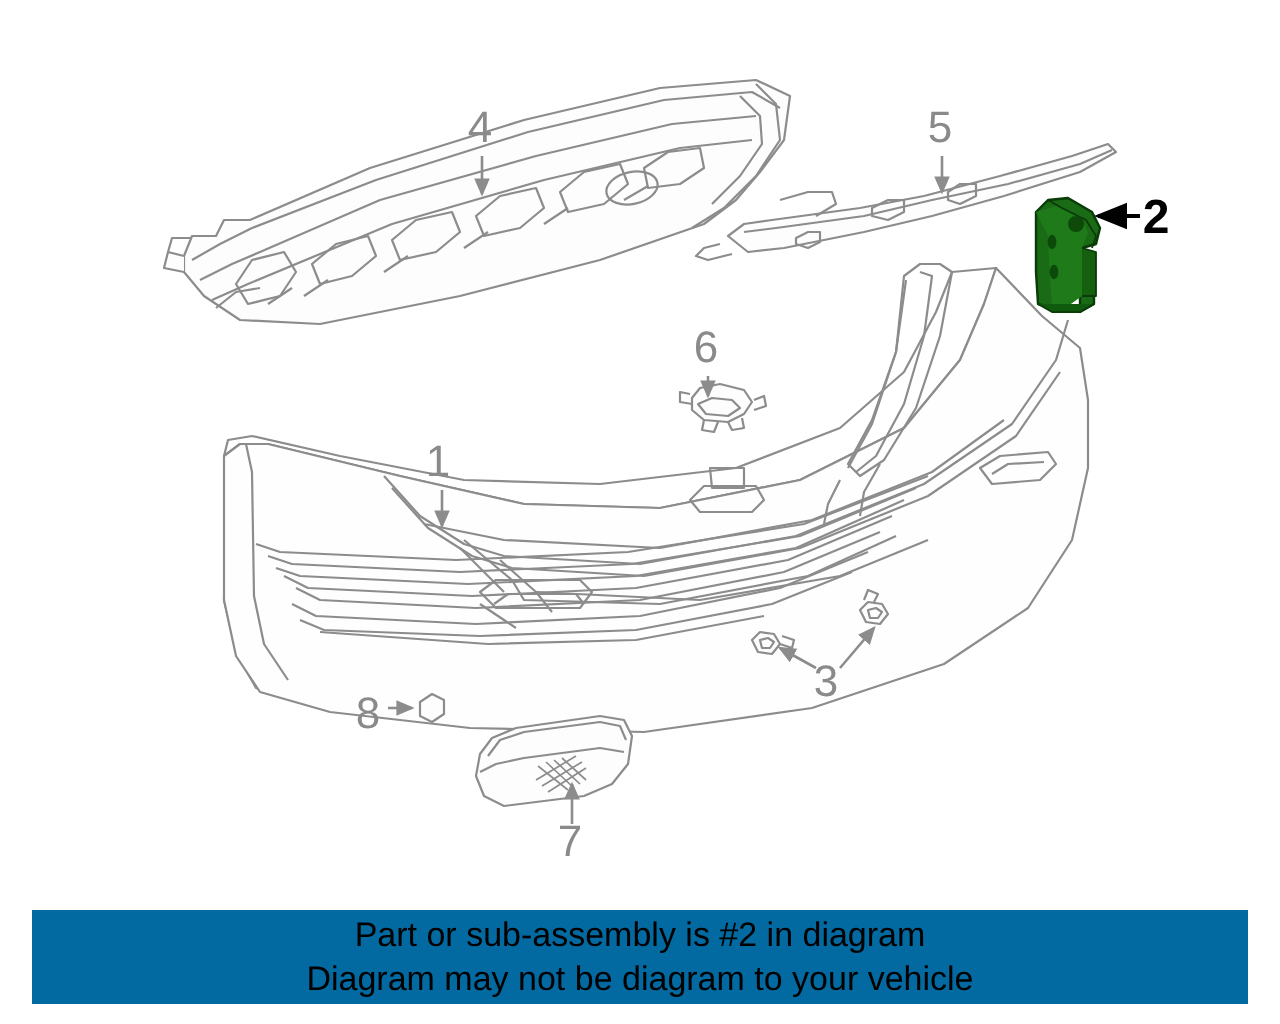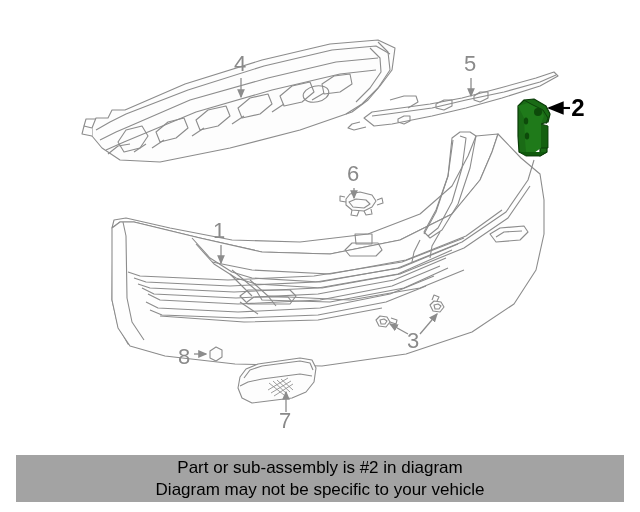--- a/index.html
+++ b/index.html
@@ -27,21 +27,21 @@
     width: 640px;
     height: 512px;
     display: block;
   }
   .note-banner {
     position: absolute;
     left: 16px;
     top: 455px;
     width: 608px;
     height: 47px;
-    background: #a3a3a3;
+    background: #0369a1;
     color: #000000;
     text-align: center;
     line-height: 22px;
     padding-top: 2px;
     box-sizing: border-box;
     font-size: 17px;
     font-family: "Liberation Sans", sans-serif;
   }
   .note-line { display: block; white-space: nowrap; }
 </style>
@@ -221,16 +221,16 @@
       <text x="470" y="65">5</text>
       <text x="353" y="175">6</text>
       <text x="285" y="422">7</text>
       <text x="184" y="358">8</text>
       <text x="578" y="110" fill="#000000" font-size="24" font-weight="bold">2</text>
     </g>
   </svg>
 
   <div class="note-banner">
     <span class="note-line">Part or sub-assembly is #2 in diagram</span>
-    <span class="note-line">Diagram may not be specific to your vehicle</span>
+    <span class="note-line">Diagram may not be diagram to your vehicle</span>
   </div>
 
 </div>
 
 </body></html>

